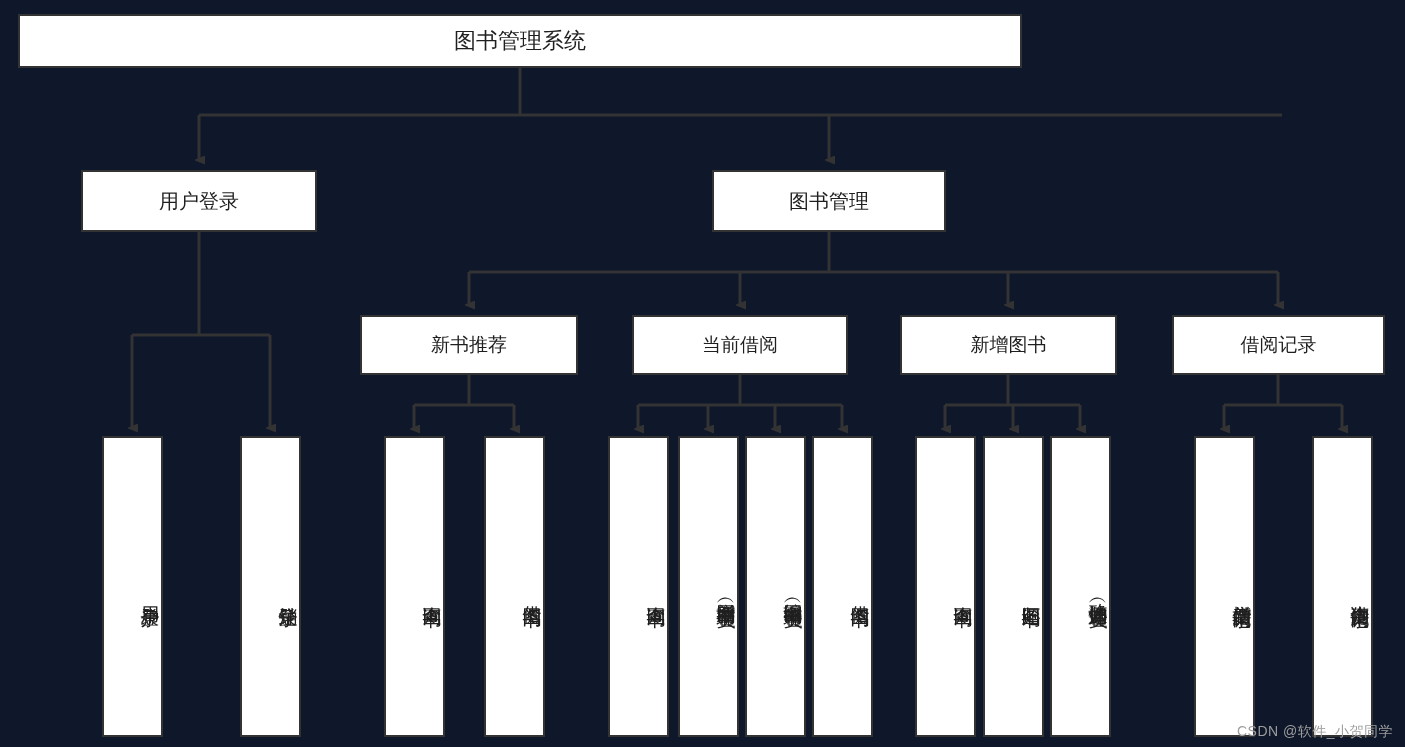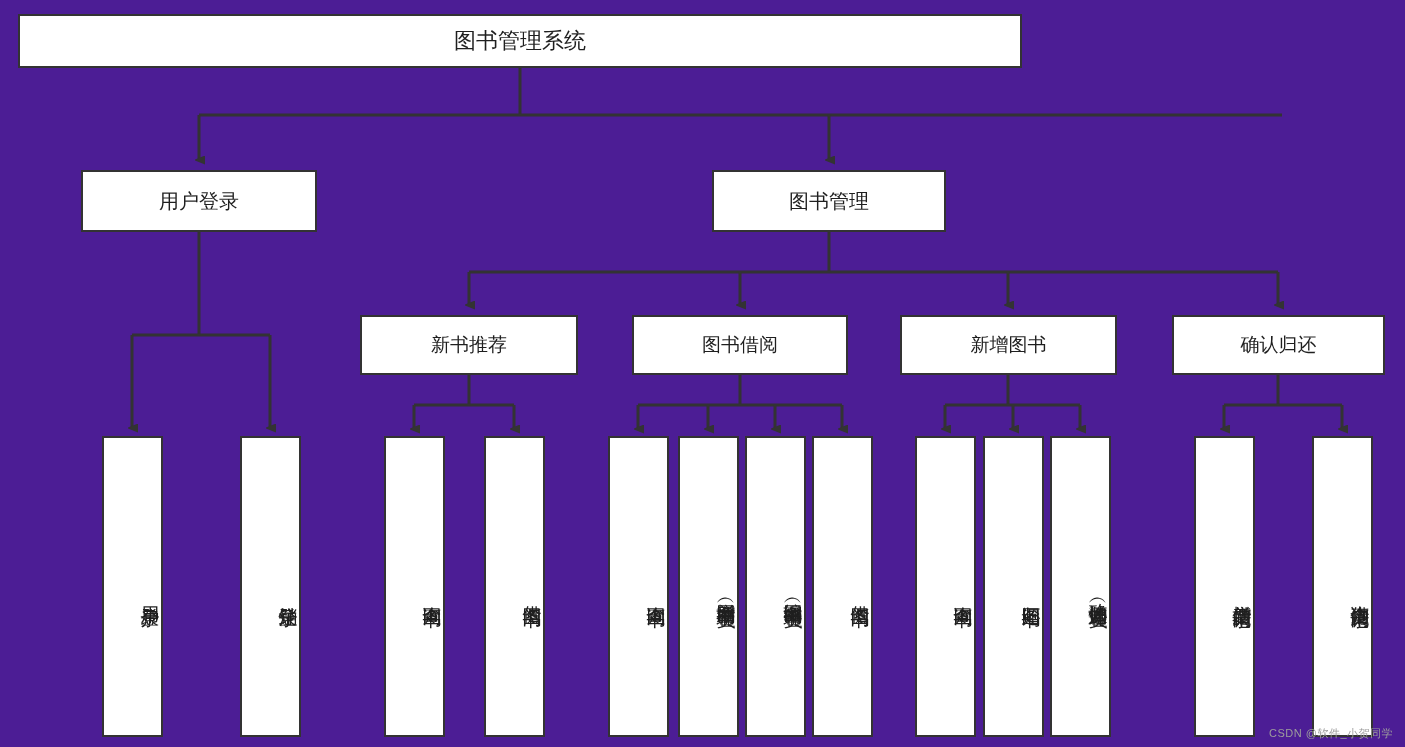--- a/index.html
+++ b/index.html
@@ -8,21 +8,21 @@
     background: #ffffff;
   }
   body {
     font-family: "Liberation Sans", "DejaVu Sans", sans-serif;
     color: #2b2b2b;
   }
   #canvas {
     position: relative;
     width: 1405px;
     height: 747px;
-    background: #4c1d95;
+    background: #0f172a;
     overflow: hidden;
   }
   svg.connectors {
     position: absolute;
     left: 0;
     top: 0;
     width: 1405px;
     height: 747px;
     pointer-events: none;
   }
@@ -60,21 +60,21 @@
   }
   .node.leaf .label {
     writing-mode: vertical-rl;
     text-orientation: upright;
     white-space: normal;
   }
   .watermark {
     position: absolute;
     right: 12px;
     bottom: 6px;
-    font-size: 11px;
+    font-size: 14px;
     color: #9d9d9d;
     letter-spacing: 0.5px;
     z-index: 5;
     white-space: nowrap;
   }
 </style>
 </head>
 <body>
 
 <div id="canvas">
@@ -139,29 +139,29 @@
 
   <div class="node level1" style="left:712px; top:170px; width:234px; height:62px;">
     <span class="label">图书管理</span>
   </div>
 
   <div class="node level2" style="left:360px; top:315px; width:218px; height:60px;">
     <span class="label">新书推荐</span>
   </div>
 
   <div class="node level2" style="left:632px; top:315px; width:216px; height:60px;">
-    <span class="label">图书借阅</span>
+    <span class="label">当前借阅</span>
   </div>
 
   <div class="node level2" style="left:900px; top:315px; width:217px; height:60px;">
     <span class="label">新增图书</span>
   </div>
 
   <div class="node level2" style="left:1172px; top:315px; width:213px; height:60px;">
-    <span class="label">确认归还</span>
+    <span class="label">借阅记录</span>
   </div>
 
   <div class="node leaf" style="left:102px; top:436px; width:61px; height:301px;">
     <span class="label">用户登录</span>
   </div>
 
   <div class="node leaf" style="left:240px; top:436px; width:61px; height:301px;">
     <span class="label">注销登录</span>
   </div>
 

